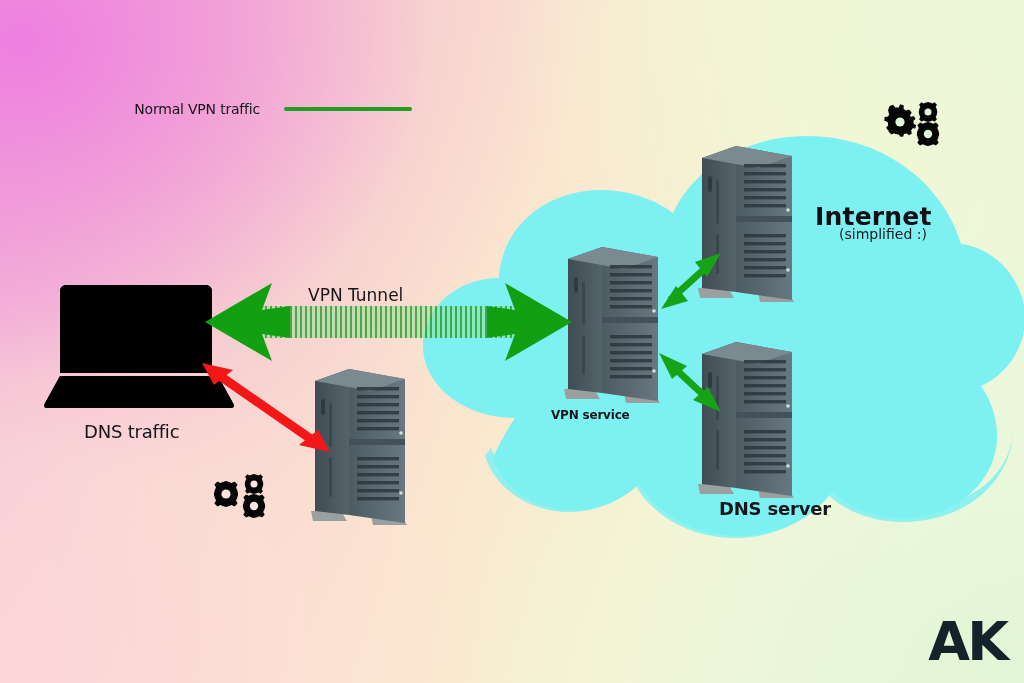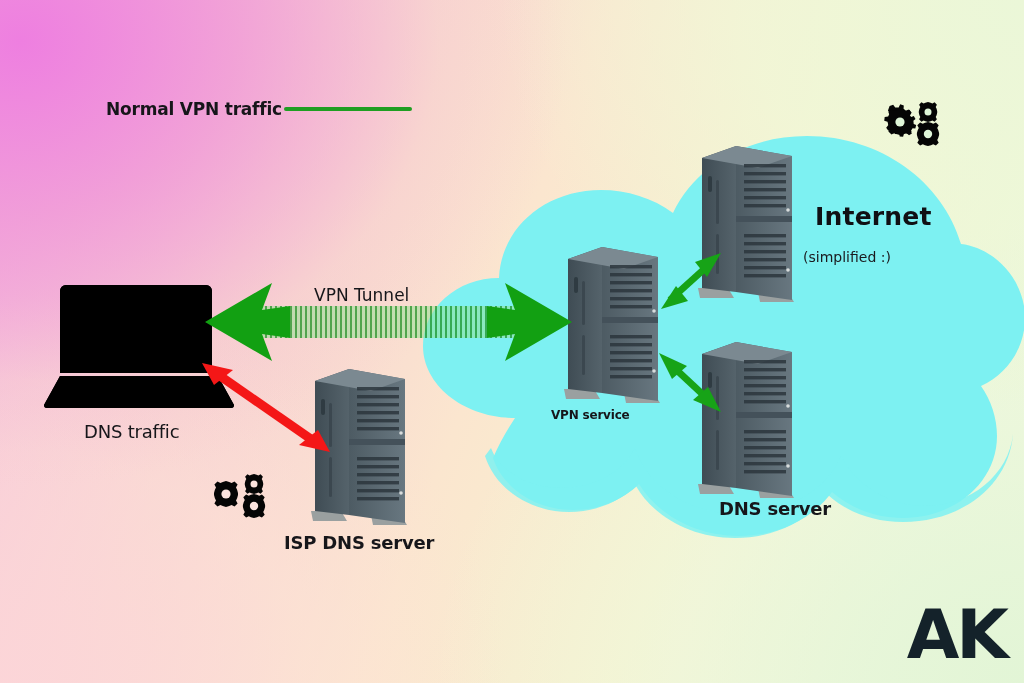--- a/index.html
+++ b/index.html
@@ -35,59 +35,57 @@
     top: 96px;
     width: 350px;
   }
   .legend-row {
     display: flex;
     align-items: center;
     justify-content: flex-end;
     height: 26px;
   }
   .legend-label {
-    font-weight: bold;
-    font-size: 17px;
+    font-weight: normal;
+    font-size: 14px;
     color: #16161a;
     letter-spacing: -0.2px;
     white-space: nowrap;
-    margin-right: 2px;
+    margin-right: 24px;
   }
   .legend-line {
     width: 128px;
     height: 4px;
     border-radius: 2px;
   }
 
   
   .label {
     position: absolute;
     font-weight: bold;
     color: #16161a;
     white-space: nowrap;
     letter-spacing: -0.2px;
   }
   .label-plain {
     position: absolute;
     color: #16161a;
     white-space: nowrap;
-    margin-left: 6px;
   }
   .internet-title {
     font-size: 25px;
     font-weight: bold;
     color: #101014;
     letter-spacing: 0.2px;
   }
   .internet-sub {
     font-size: 14px;
     font-weight: normal;
     color: #1a1a1e;
-    text-align: left;
-    margin-top: 23px;
+    text-align: center;
   }
 
   
   .laptop { position: absolute; left: 42px; top: 283px; }
 
   
   .tunnel {
     position: absolute;
     left: 255px;
     top: 306px;
@@ -114,21 +112,21 @@
   .server { position: absolute; }
 
   
   .gears { position: absolute; }
 
   
   .ak-logo {
     position: absolute;
     right: 18px;
     bottom: 14px;
-    font-size: 68px;
+    font-size: 54px;
     font-weight: bold;
     color: #14222a;
     letter-spacing: -3px;
     line-height: 1;
   }
 </style>
 </head>
 <body>
 
 <div id="canvas">
@@ -242,21 +240,20 @@
         <rect x="52" y="132" width="42" height="3.4"></rect>
       </g>
 
       <rect x="16" y="34" width="4" height="16" rx="2" fill="#2f3b42"></rect>
       <rect x="24" y="38" width="3" height="44" rx="1.5" fill="#3b474f"></rect>
       <rect x="24" y="92" width="3" height="40" rx="1.5" fill="#3b474f"></rect>
       <circle cx="96" cy="68" r="1.8" fill="#d8dcdc"></circle>
       <circle cx="96" cy="128" r="1.8" fill="#d8dcdc"></circle>
     </svg>
   </div>
-  <div class="label" style="left:284px; top:532px; font-size:18px;">ISP DNS server</div>
 
   <div class="server" style="left:558px; top:243px;">
     <svg width="110" height="165" viewBox="0 0 110 165">
       <path d="M6 146 h30 l6 10 h-34 z" fill="#9aa0a0"></path>
       <path d="M66 150 h30 l6 10 h-34 z" fill="#9aa0a0"></path>
       <path d="M10 16 L44 4 L44 150 L10 146 Z" fill="url(#srvSideA)"></path>
       <path d="M44 4 L100 14 L100 158 L44 150 Z" fill="url(#srvFaceA)"></path>
       <path d="M10 16 L44 4 L100 14 L66 26 Z" fill="#7b8991"></path>
       <g fill="#2c363d" opacity="0.85">
         <rect x="52" y="22" width="42" height="3.4"></rect>

